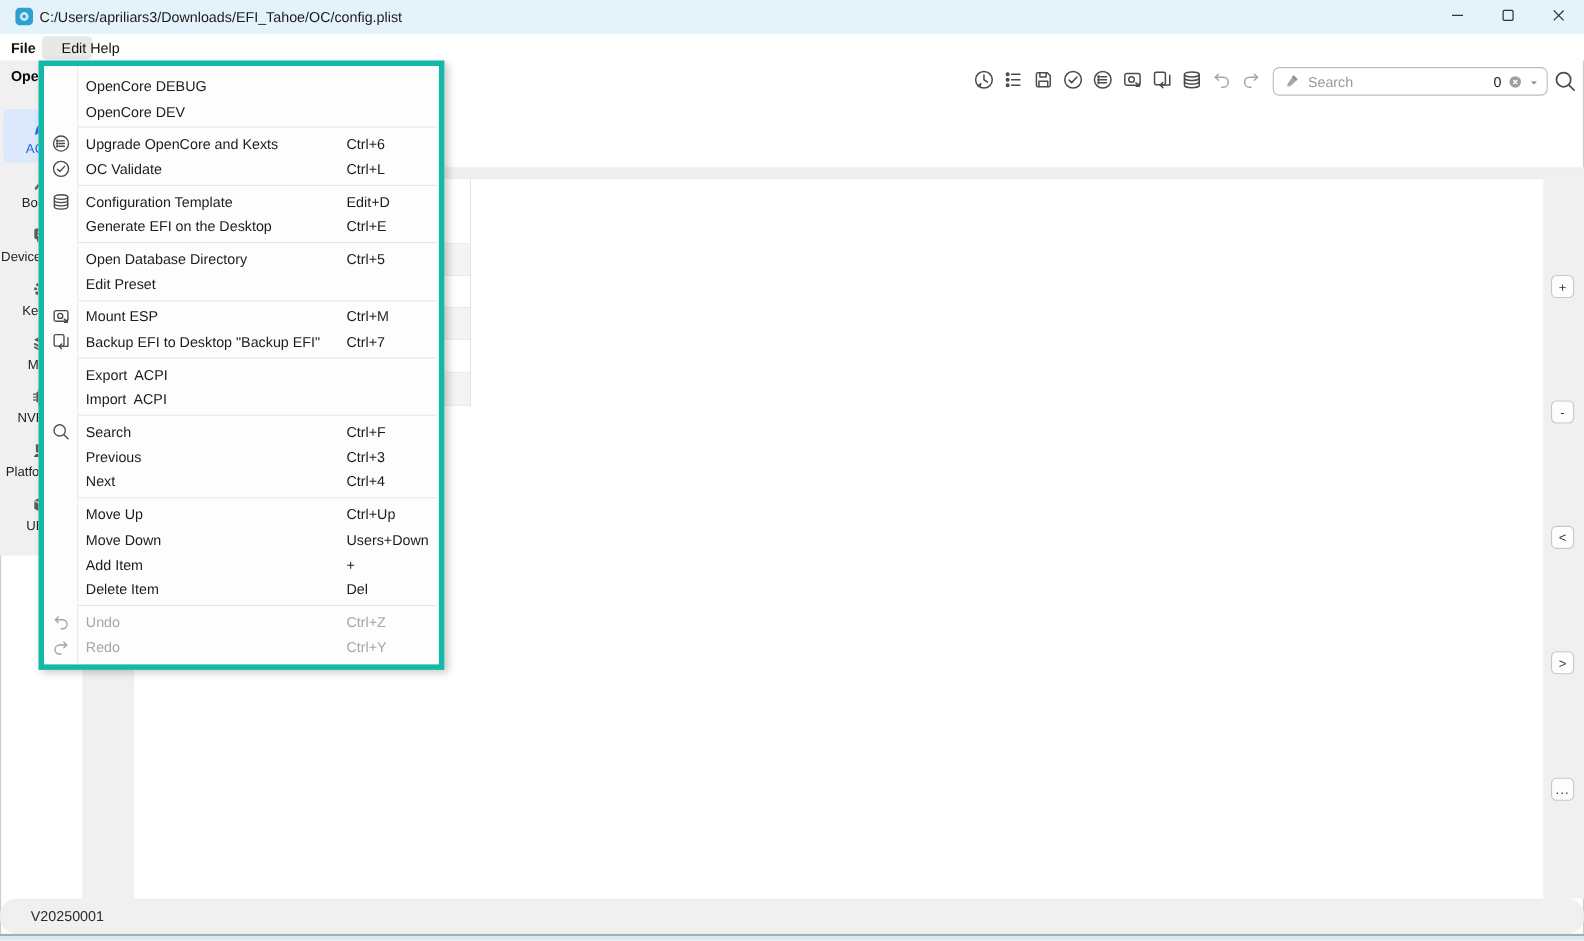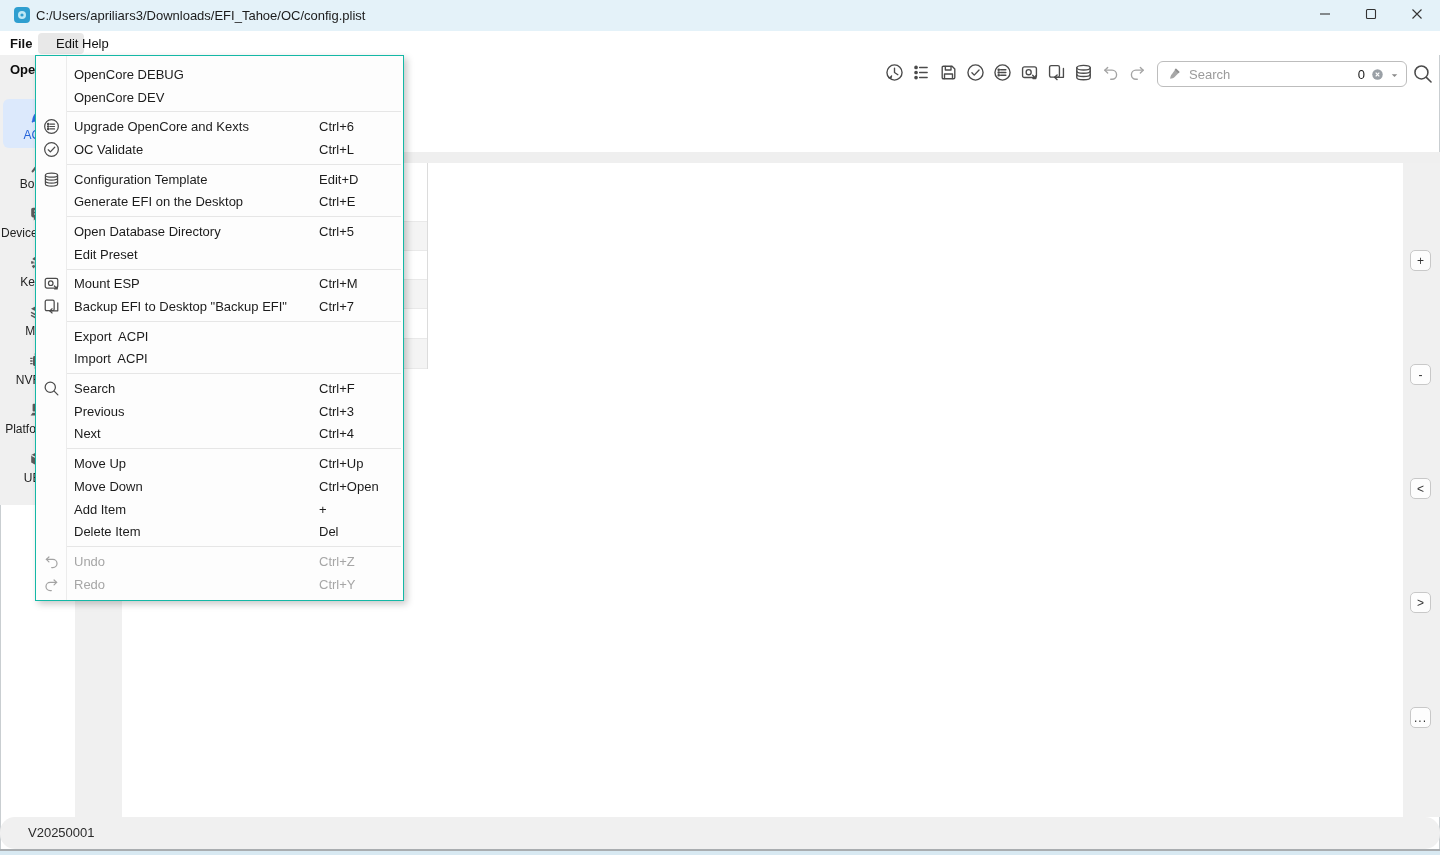--- a/index.html
+++ b/index.html
@@ -47,21 +47,21 @@
   .sb-count { color:#1a1a1a; margin-right:5px; }
   .sb-clear { width:15px; height:15px; margin-right:4px; }
   .sb-caret { width:11px; height:11px; }
   .magnifier { position:absolute; left:1411px; top:62px; width:24px; height:24px; }
   
   .statusbar { position:absolute; left:0; top:817px; width:1440px; height:32px; background:#f0f0f0;border-radius:15px; }
   .status-text { position:absolute; left:28px; top:0; line-height:32px; color:#2b2b2b; }
   .edge-a { position:absolute; left:0; top:849px; width:1440px; height:2px; background:#a9adb0; }
   .edge-b { position:absolute; left:0; top:851px; width:1440px; height:4px; background:#d8e9f2; }
   
-  .edit-menu { position:absolute; left:35px; top:55px; width:369px; background:#fdfdfd; border:1px solid #14b8a6; box-shadow:3px 3px 7px rgba(0,0,0,.22); padding:7px 0 5px; z-index:50; }
+  .edit-menu { position:absolute; left:35px; top:55px; width:369px; background:#fdfdfd; border:5px solid #14b8a6; box-shadow:3px 3px 7px rgba(0,0,0,.22); padding:7px 0 5px; z-index:50; }
   .menu-gutter-line { position:absolute; left:30px; top:0; bottom:0; width:1px; background:#ececec; }
   .menu-item { position:relative; height:22.7px; display:flex; align-items:center; color:#1c1c1c; }
   .mi-gutter { width:30px; flex:none; display:flex; align-items:center; justify-content:center; }
   .mi-gutter svg { width:19px; height:19px; }
   .mi-label { margin-left:8px; flex:1; white-space:pre; }
   .mi-shortcut { width:84px; flex:none; text-align:left; }
   .menu-item.disabled { color:#a6a6a6; }
   .menu-item.disabled .mi-gutter { opacity:.5; }
   .menu-sep { height:1px; background:#e6e6e6; margin:3px 2px 3px 31px; }
 </style>
@@ -389,21 +389,21 @@
       </div>
       <div class="menu-sep"></div>
       <div class="menu-item">
         <span class="mi-gutter"></span>
         <span class="mi-label">Move Up</span>
         <span class="mi-shortcut">Ctrl+Up</span>
       </div>
       <div class="menu-item">
         <span class="mi-gutter"></span>
         <span class="mi-label">Move Down</span>
-        <span class="mi-shortcut">Ctrl+Open</span>
+        <span class="mi-shortcut">Users+Down</span>
       </div>
       <div class="menu-item">
         <span class="mi-gutter"></span>
         <span class="mi-label">Add Item</span>
         <span class="mi-shortcut">+</span>
       </div>
       <div class="menu-item">
         <span class="mi-gutter"></span>
         <span class="mi-label">Delete Item</span>
         <span class="mi-shortcut">Del</span>

